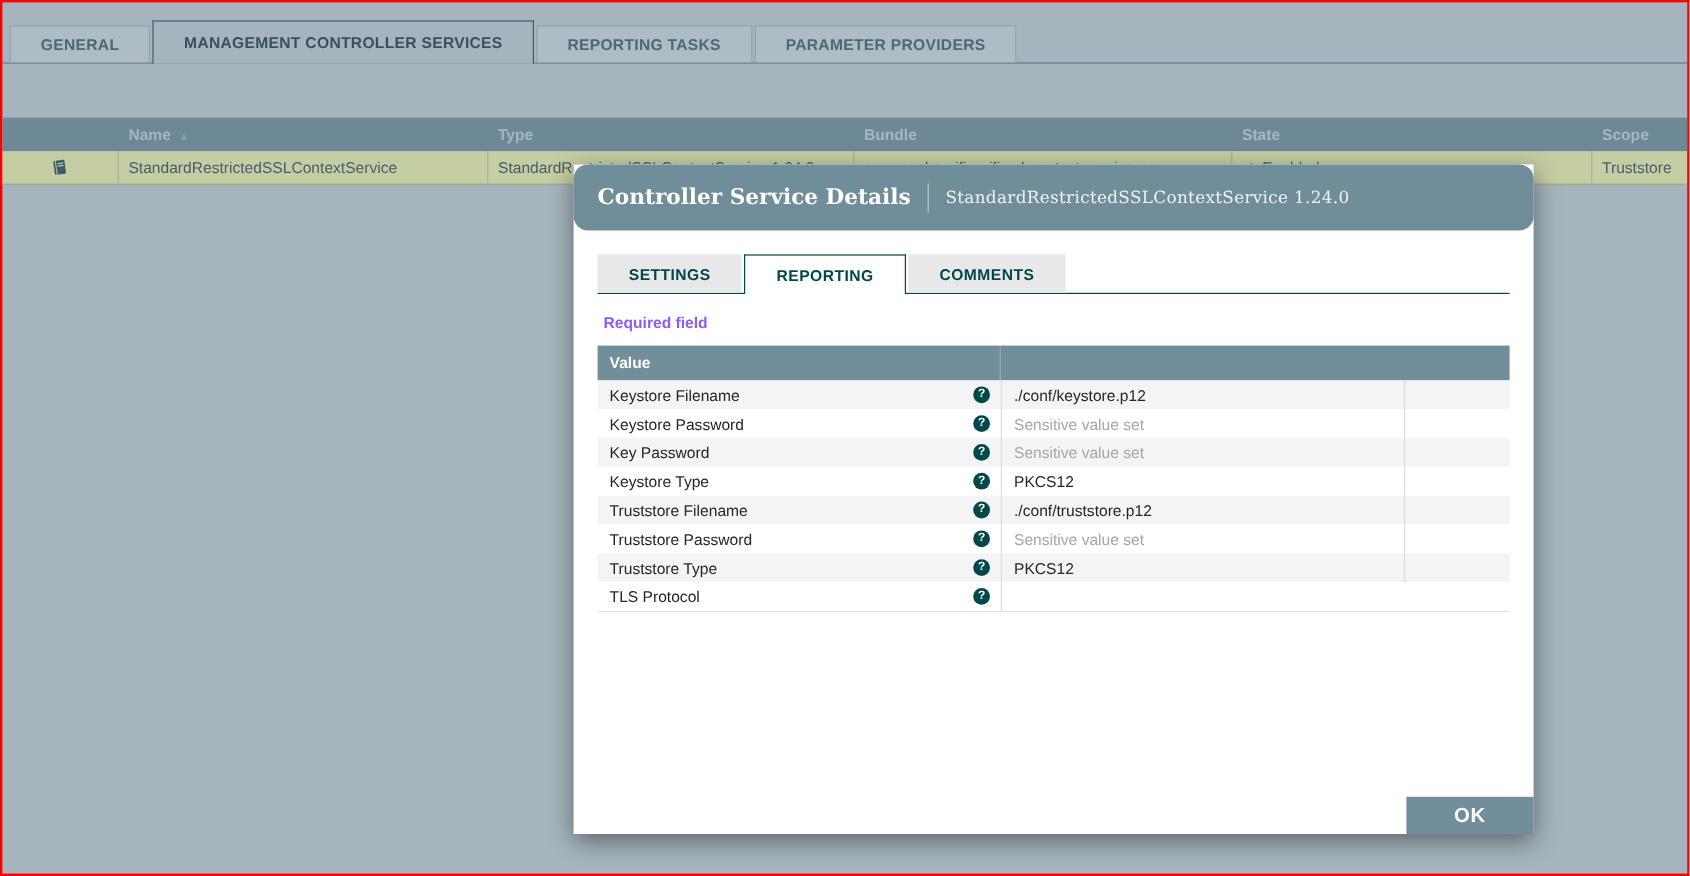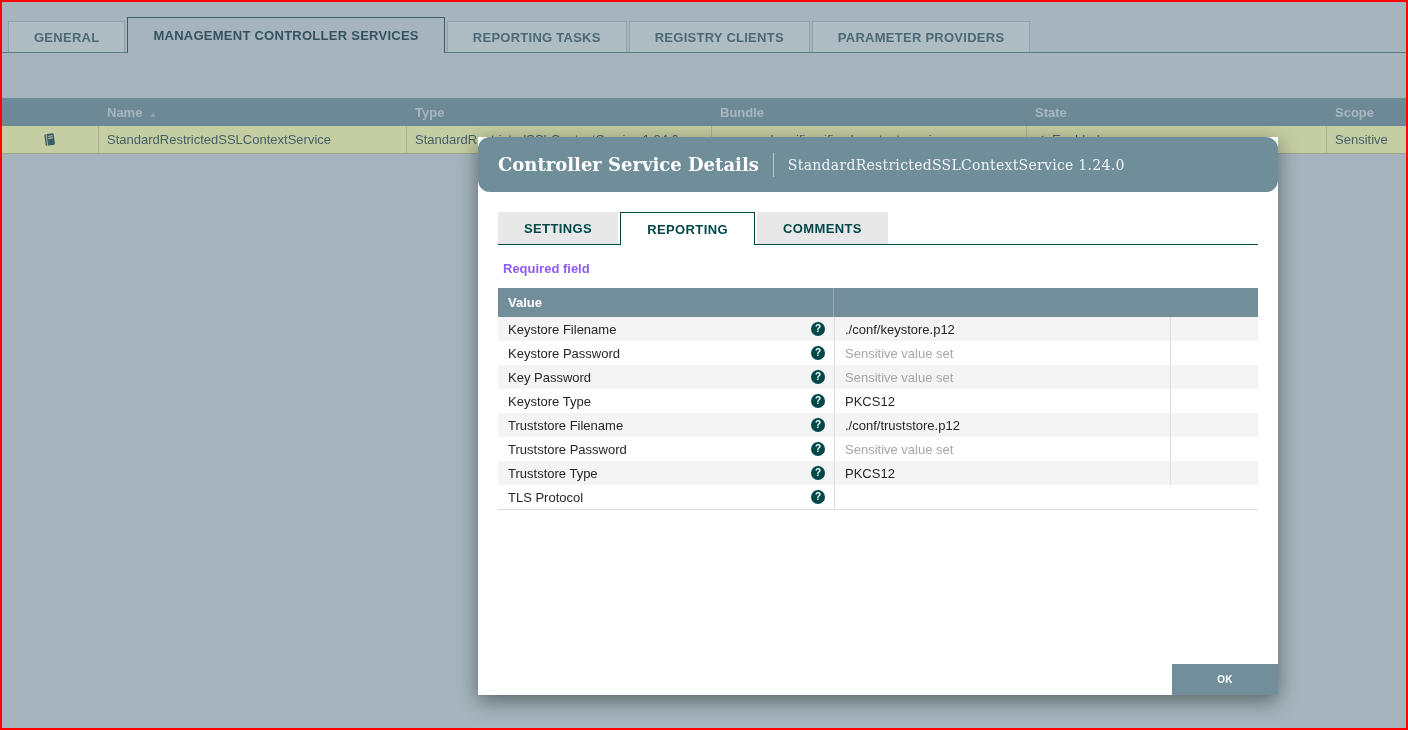--- a/index.html
+++ b/index.html
@@ -128,37 +128,36 @@
 
   .help-icon{
     flex:0 0 14px; width:14px; height:14px; border-radius:50%;
     background:#004849; color:#ffffff; font-size:10px; font-weight:bold;
     display:flex; align-items:center; justify-content:center;
     line-height:14px; cursor:default;
   }
 
   .ok-button{
     position:absolute; right:0; bottom:0; width:106px; height:31px;
-    background:#728e9b; color:#ffffff; font-size:10px; font-weight:bold;
+    background:#728e9b; color:#ffffff; font-size:17px; font-weight:bold;
     display:flex; align-items:center; justify-content:center;
     letter-spacing:.03em; cursor:pointer; border:none;
   }
 
   .book-svg{ width:15px; height:15px; display:block; }
 </style>
 </head>
 <body>
 
 <div class="viewport">
 
   <div class="tabbar">
     <div class="main-tab">GENERAL</div>
     <div class="main-tab active">MANAGEMENT CONTROLLER SERVICES</div>
     <div class="main-tab">REPORTING TASKS</div>
-    <div class="main-tab">REGISTRY CLIENTS</div>
     <div class="main-tab">PARAMETER PROVIDERS</div>
   </div>
 
   <div class="svc-header">
     <div class="cell c-icon"></div>
     <div class="cell c-name">
       <span>Name</span>
       <span class="sort-arrow">▴</span>
     </div>
     <div class="cell c-type">Type</div>
@@ -178,21 +177,21 @@
         </g>
       </svg>
     </div>
     <div class="cell c-name">StandardRestrictedSSLContextService</div>
     <div class="cell c-type">StandardRestrictedSSLContextService 1.24.0</div>
     <div class="cell c-bundle">org.apache.nifi - nifi-ssl-context-service-nar</div>
     <div class="cell c-state">
       <span class="check-glyph">✓</span>
       <span>Enabled</span>
     </div>
-    <div class="cell c-scope">Sensitive</div>
+    <div class="cell c-scope">Truststore</div>
   </div>
 
   <div class="modal">
     <div class="modal-header">
       <div class="modal-title">Controller Service Details</div>
       <div class="modal-title-sep"></div>
       <div class="modal-subtitle">StandardRestrictedSSLContextService 1.24.0</div>
     </div>
 
     <div class="modal-body">

